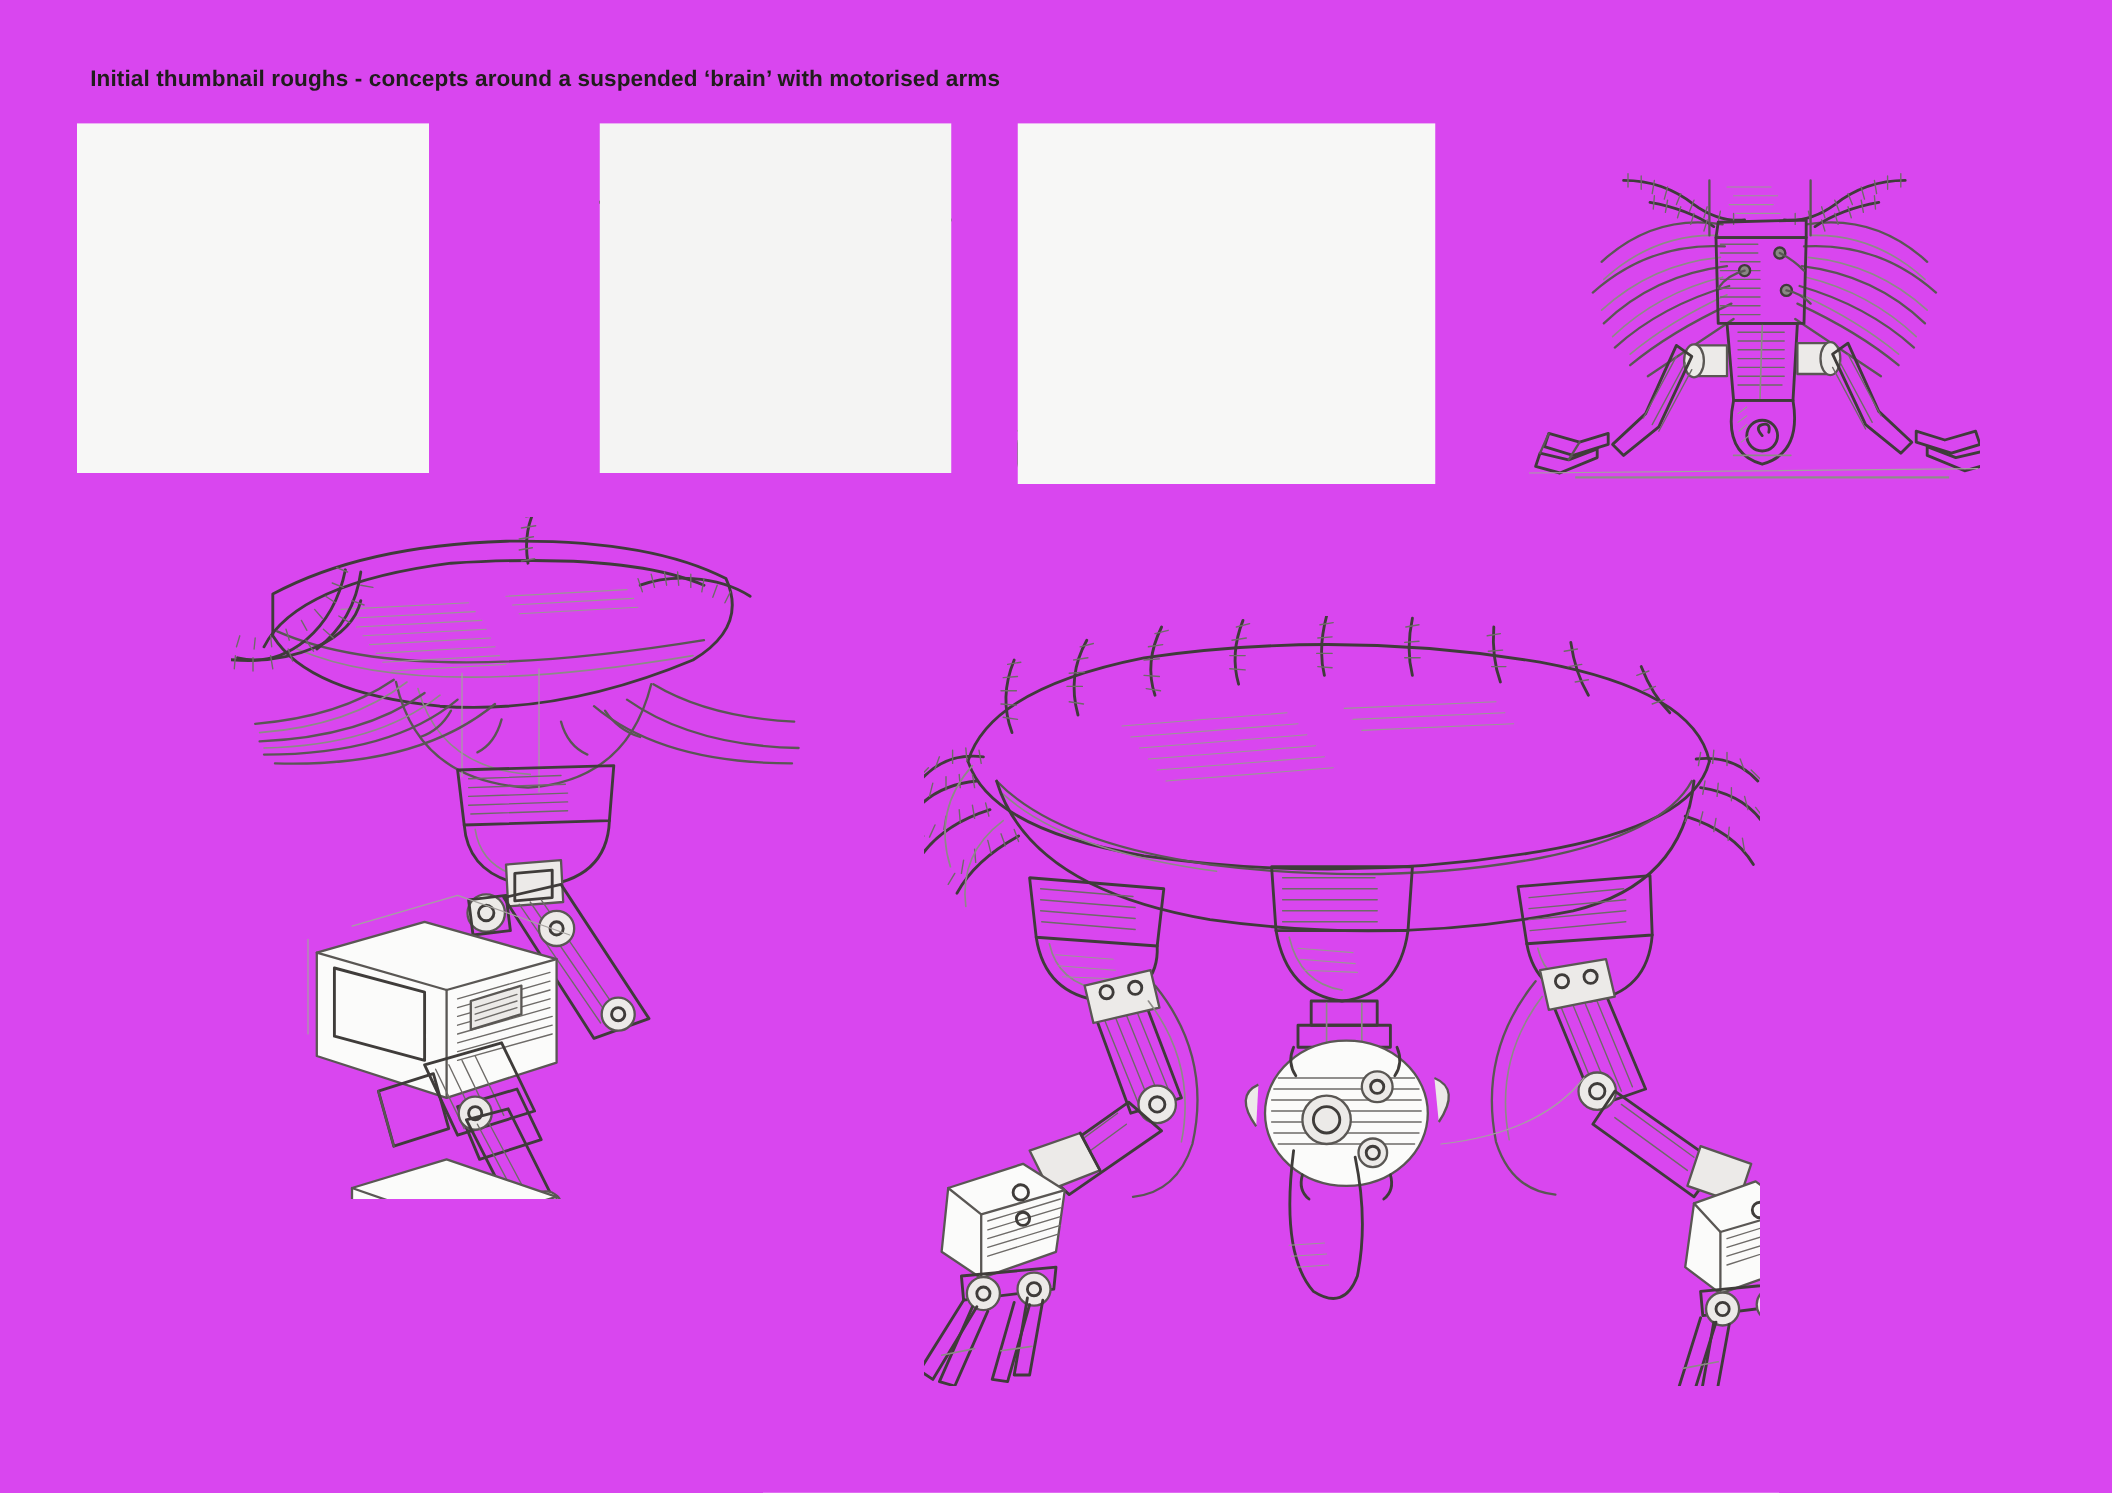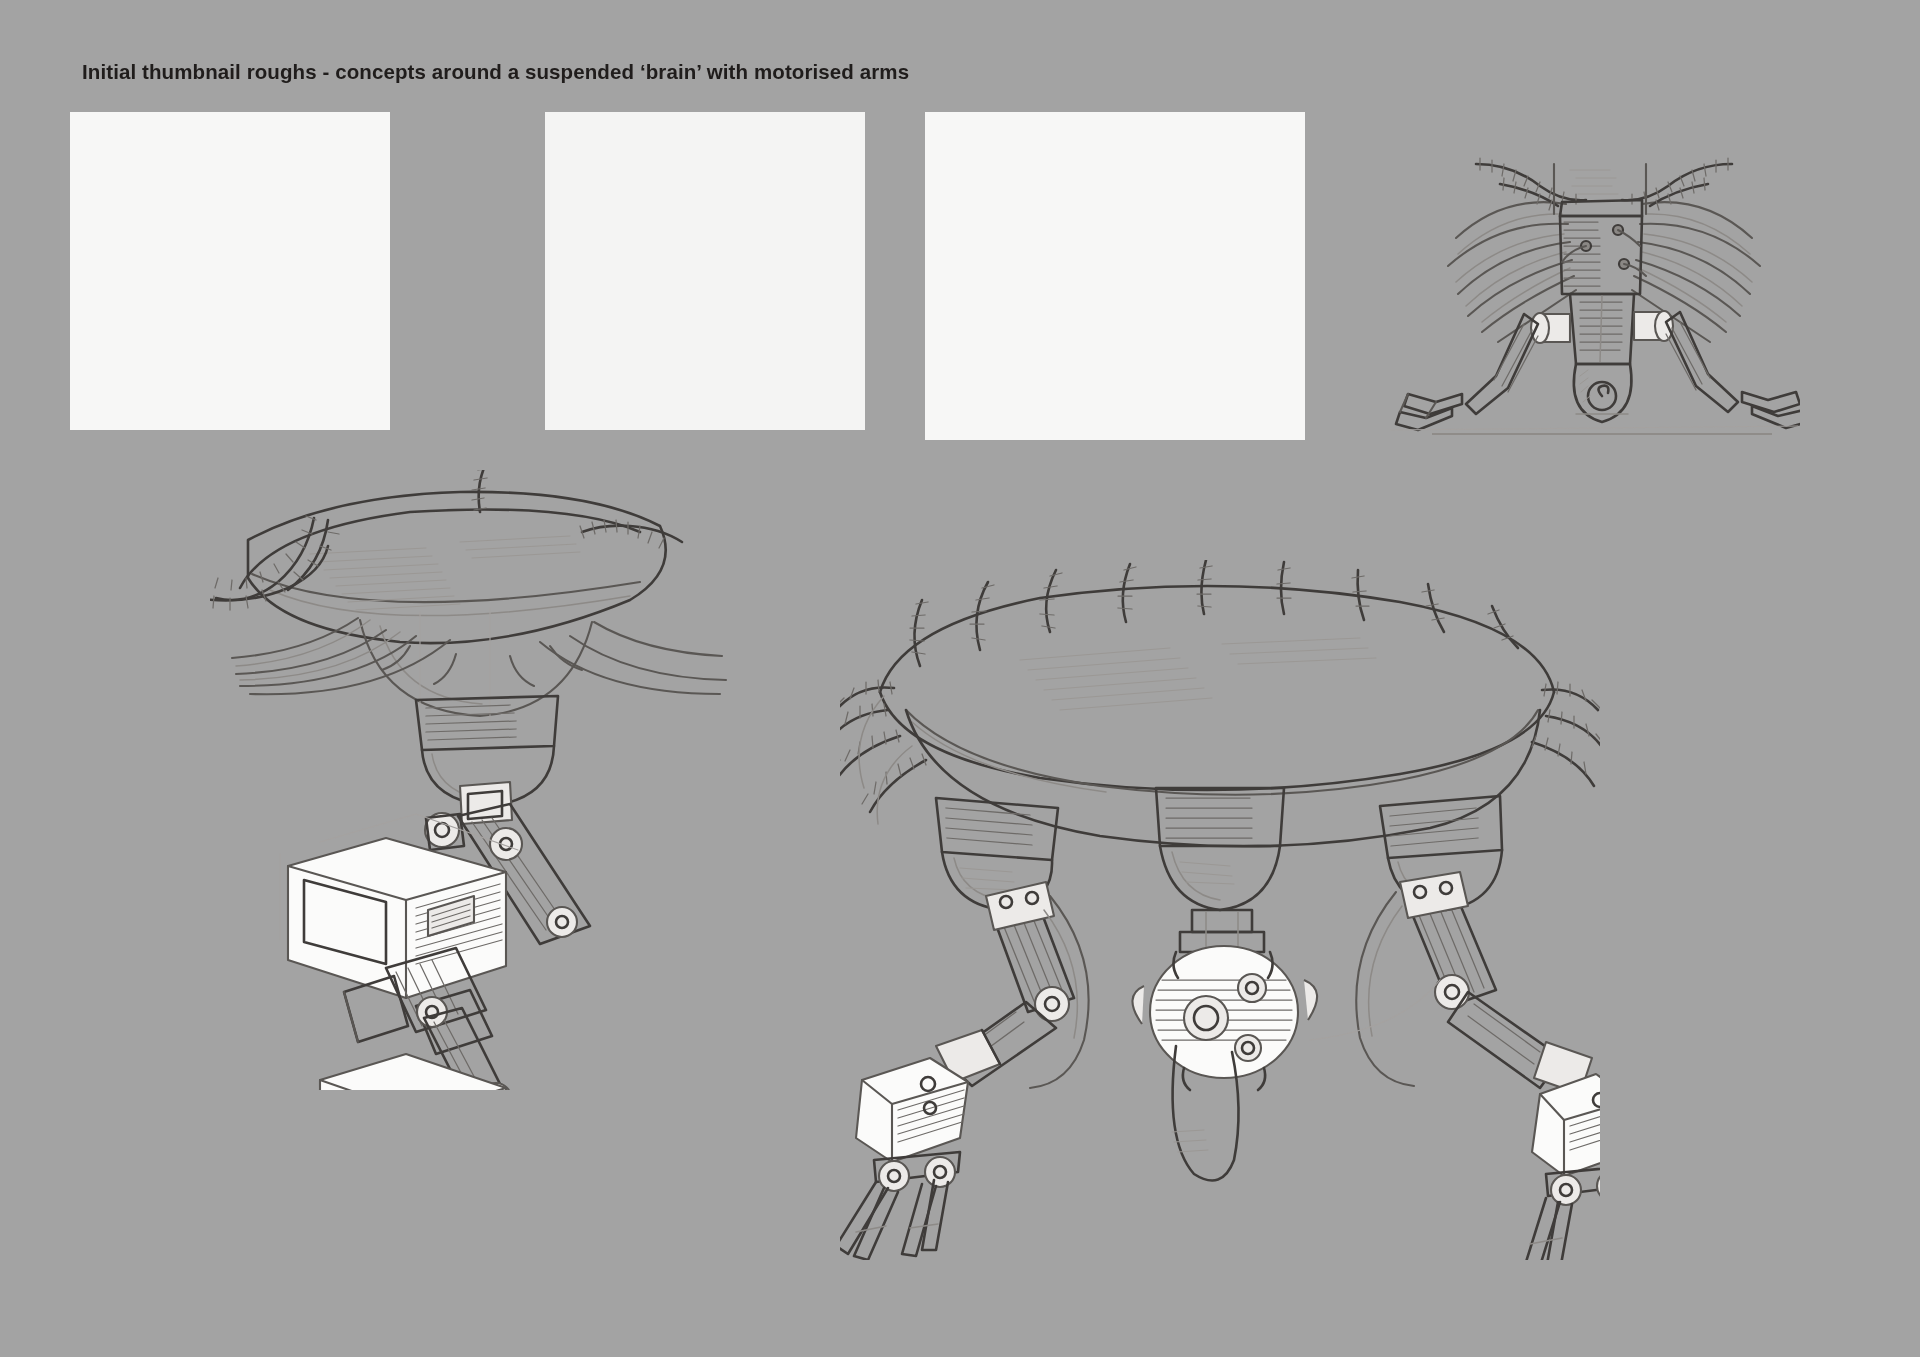--- a/index.html
+++ b/index.html
@@ -3,21 +3,21 @@
 <meta charset="utf-8">
 <style>
   html,body{margin:0;padding:0;}
   body{
     width:1920px;height:1357px;
     background:#ffffff;
     font-family:"Liberation Sans", sans-serif;
     overflow:hidden;
     position:relative;
   }
-  #page{position:absolute;inset:0;background:#a3a3a3;}
+  #page{position:absolute;inset:0;background:#d946ef;}
 
   .title{
     position:absolute;
     left:82px; top:60px;
     font-size:20.5px;
     font-weight:bold;
     letter-spacing:.1px;
     color:#201d1c;
     white-space:nowrap;
   }

